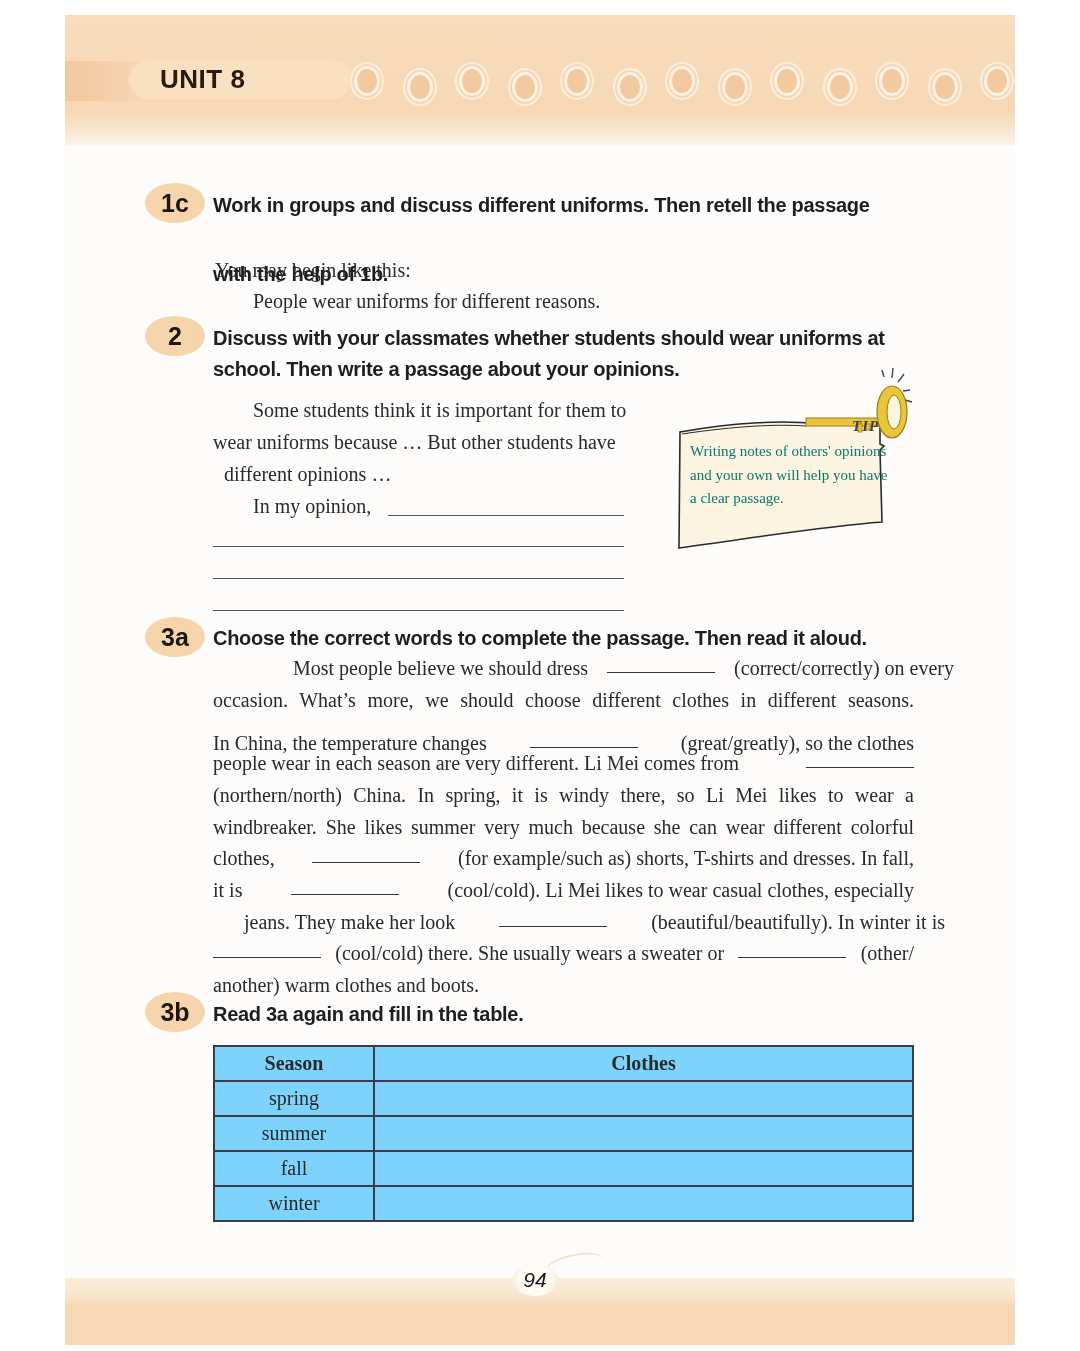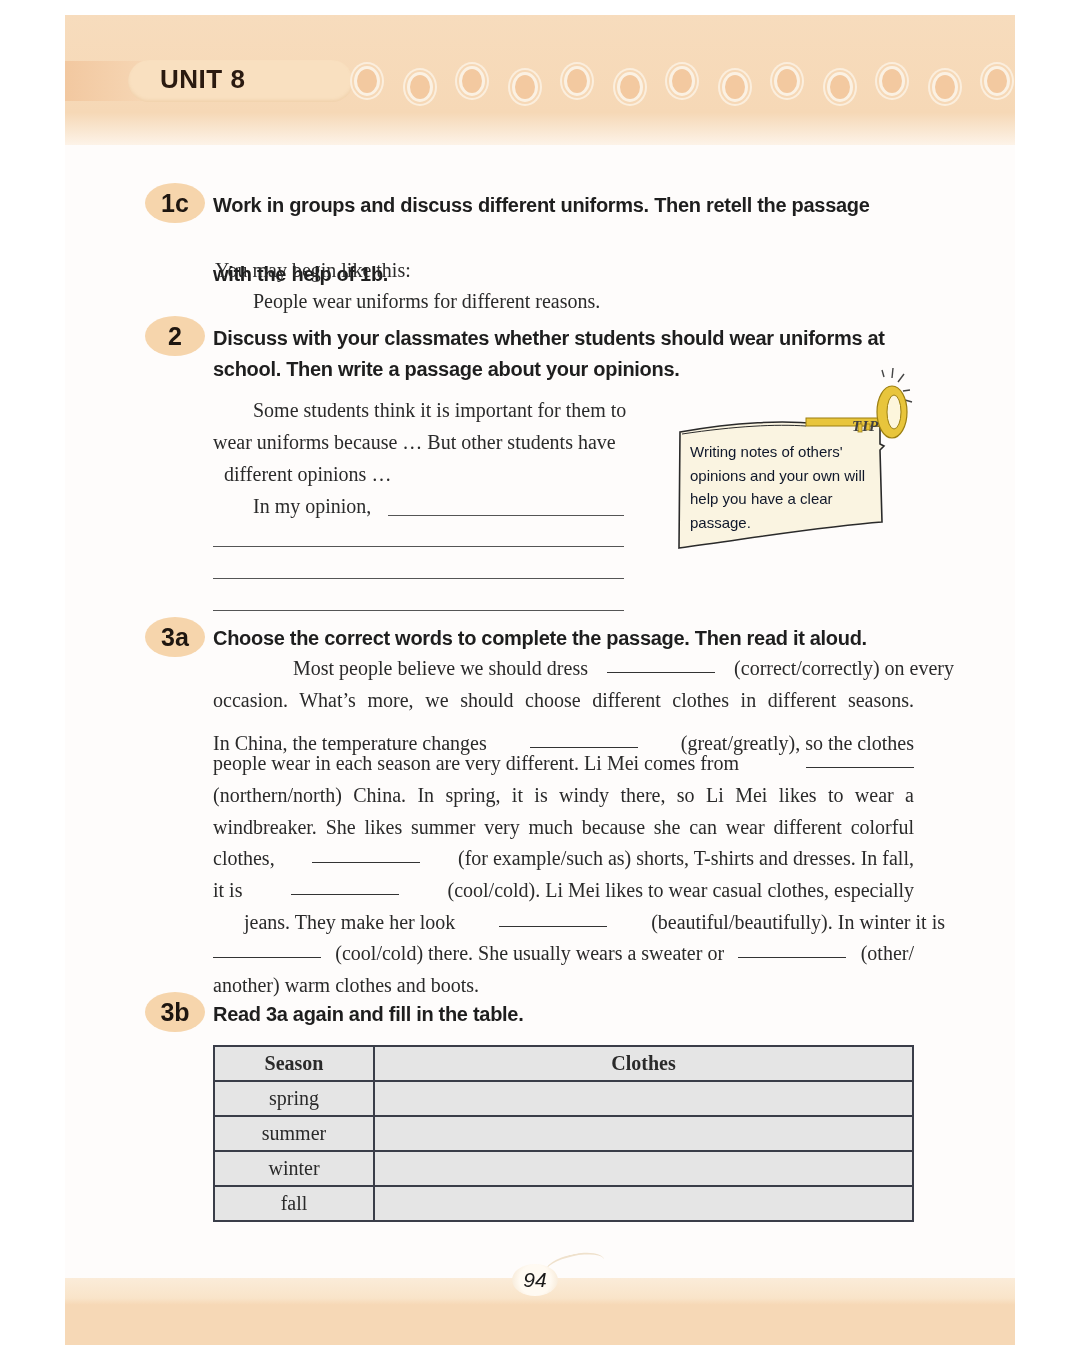--- a/index.html
+++ b/index.html
@@ -25,25 +25,25 @@
   .instr { position: absolute; font-family: "Liberation Sans", sans-serif; font-weight: bold; font-size: 20px; color: #1e1e1e; line-height: 32px; letter-spacing: -0.3px; }
   .serif { position: absolute; font-family: "Liberation Serif", serif; font-size: 20px; color: #2a2a2a; line-height: 32px; }
   .blank { display: inline-block; border-bottom: 1.5px solid #333; height: 20px; vertical-align: baseline; }
   .rule { position: absolute; height: 0; border-top: 1.5px solid #555; }
   .line { position: absolute; left: 213px; width: 701px; font-family: "Liberation Serif", serif; font-size: 20px; color: #2a2a2a; line-height: 32px; display: flex; justify-content: space-between; white-space: nowrap; }
   .line.left { justify-content: flex-start; }
 
   
   .tip { position: absolute; left: 676px; top: 420px; width: 210px; height: 126px; }
   .tip svg { position: absolute; left: 0; top: 0; }
-  .tip-text { position: absolute; left: 690px; top: 440px; width: 200px; font-family: Liberation Sans, sans-serif; font-size: 15px; line-height: 23.5px; color: #0f172a; }
+  .tip-text { position: absolute; left: 690px; top: 440px; width: 200px; font-family: Liberation Serif, serif; font-size: 15px; line-height: 23.5px; color: #0f766e; }
   .tip-label { position: absolute; left: 808px; top: 418px; font-family: "Liberation Serif", serif; font-style: italic; font-weight: bold; font-size: 15px; color: #404040; letter-spacing: 1px; margin-left: 44px; }
 
   
-  table.seasons { position: absolute; left: 213px; top: 1045px; width: 701px; border-collapse: collapse; background: #e5e5e5; }
+  table.seasons { position: absolute; left: 213px; top: 1045px; width: 701px; border-collapse: collapse; background: #7dd3fc; }
   table.seasons td, table.seasons th { border: 2px solid #3a3d48; font-family: "Liberation Serif", serif; font-size: 20px; color: #2a2a2a; text-align: center; height: 33px; padding: 0; }
   table.seasons th { font-weight: bold; }
   table.seasons td.season, table.seasons th.season { width: 158px; }
 
   
   .footer { position: absolute; left: 65px; top: 1278px; width: 950px; height: 67px;
     background: linear-gradient(to bottom, #fbecd9 0%, #f9e4c9 30%, #f6d8b6 40%, #f6d8b6 100%); }
   .page-num { position: absolute; left: 512px; top: 1264px; width: 46px; height: 32px; border-radius: 50%;
     background: radial-gradient(circle, #fffaf2 55%, #f4e3cc 100%);
     font-family: "Liberation Sans", sans-serif; font-weight: normal; font-style: italic; font-size: 21px; color: #1a1a1a;
@@ -182,25 +182,25 @@
   <tbody>
     <tr>
       <td class="season">spring</td>
       <td></td>
     </tr>
     <tr>
       <td class="season">summer</td>
       <td></td>
     </tr>
     <tr>
+      <td class="season">fall</td>
+      <td></td>
+    </tr>
+    <tr>
       <td class="season">winter</td>
-      <td></td>
-    </tr>
-    <tr>
-      <td class="season">fall</td>
       <td></td>
     </tr>
   </tbody>
 </table>
 
 <div class="footer"></div>
 <div class="swirl"></div>
 <div class="page-num">94</div>
 
 </body></html>

